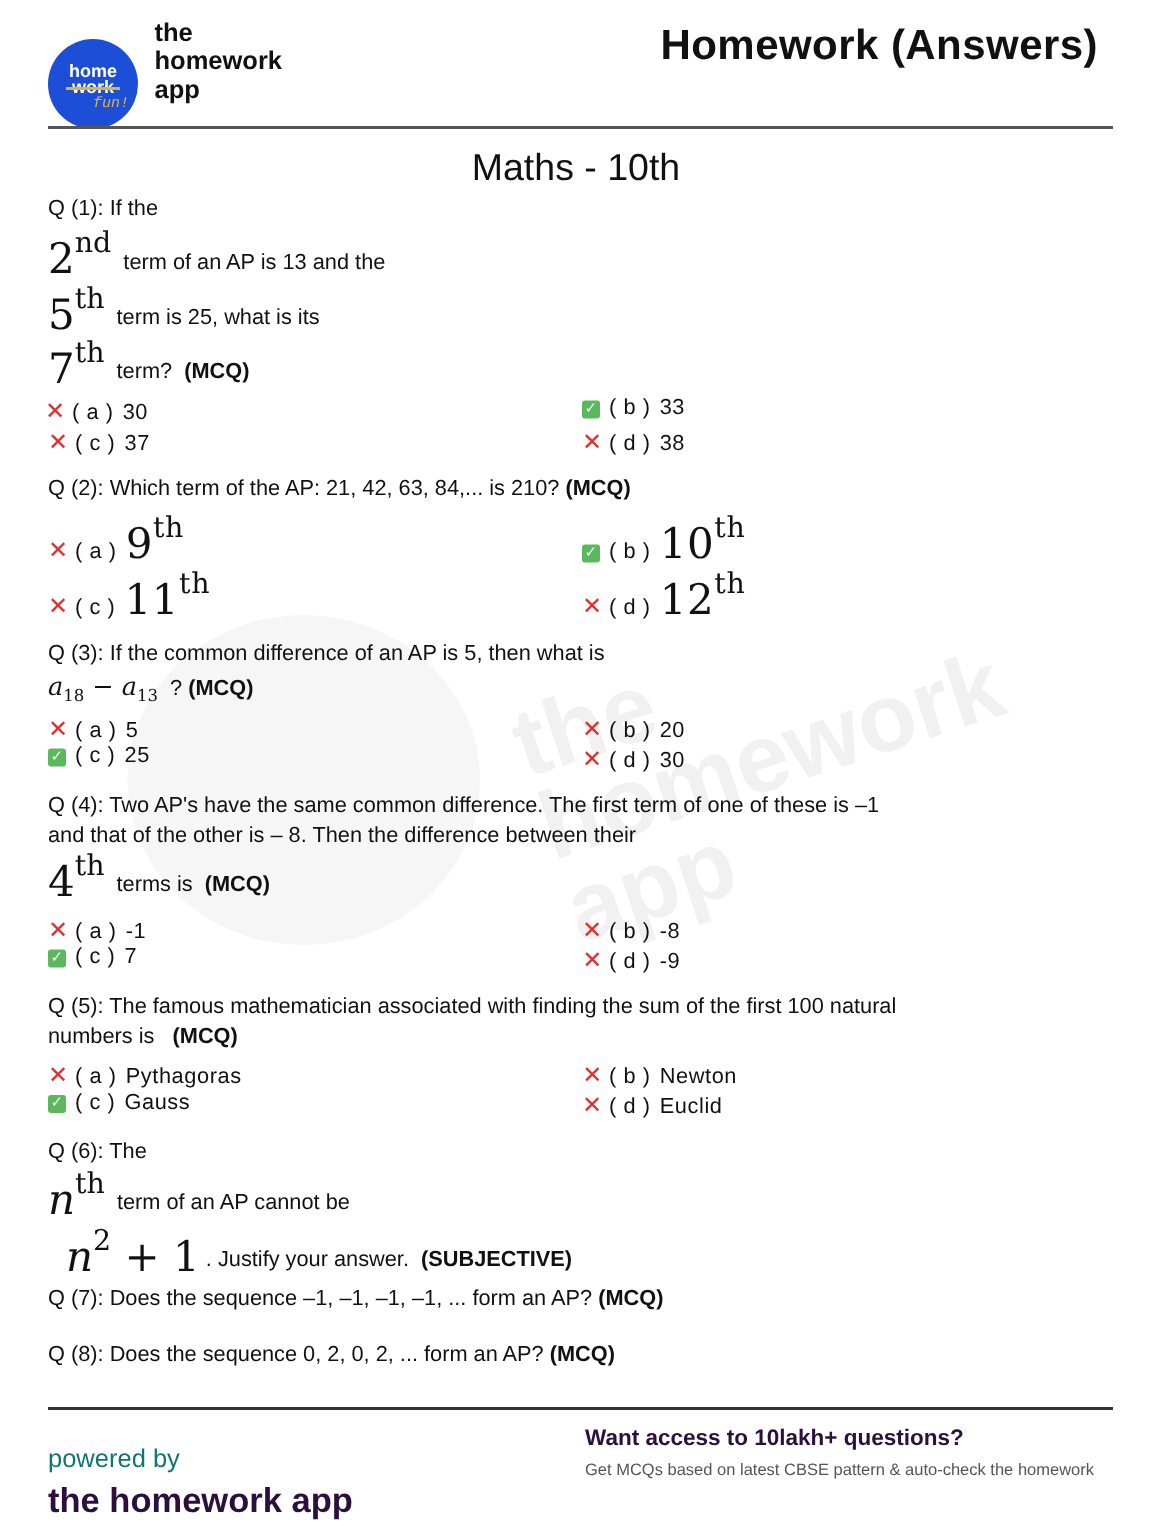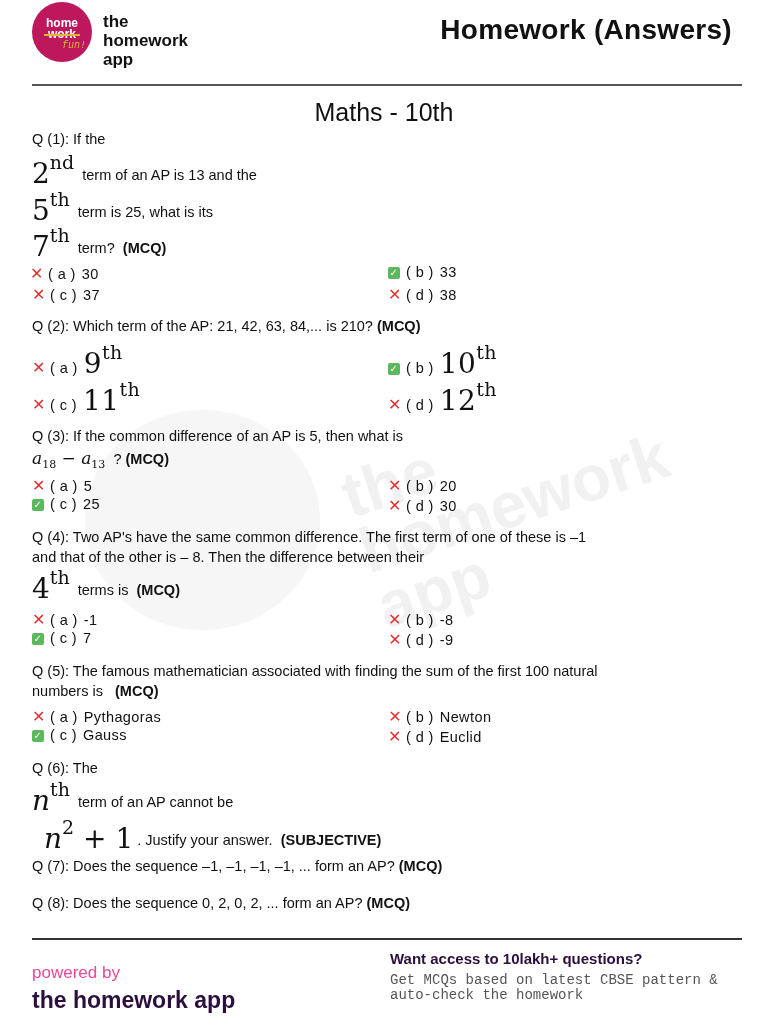--- a/index.html
+++ b/index.html
@@ -1,21 +1,21 @@
 <!DOCTYPE html>
 <html><head>
 <meta charset="utf-8">
 <style>
   * { box-sizing: border-box; margin: 0; padding: 0; }
   html, body { width: 768px; height: 1024px; background: #ffffff; overflow: hidden; }
   body { position: relative; font-family: "Liberation Sans", "DejaVu Sans", sans-serif; color: #111; }
 
   
   .header { position: absolute; left: 0; top: 0; width: 768px; height: 86px; }
-  .logo-circle { position: absolute; left: 32px; top: 2px; width: 60px; height: 60px; border-radius: 50%; background: #be185d; }
+  .logo-circle { position: absolute; left: 32px; top: 26px; width: 60px; height: 60px; border-radius: 50%; background: #1d4ed8; }
   .logo-circle .l1, .logo-circle .l2 { position: absolute; left: 0; width: 60px; text-align: center; color: #fff; font-weight: bold; font-size: 12px; line-height: 12px; }
   .logo-circle .l1 { top: 15px; }
   .logo-circle .l2 { top: 26px; }
   .logo-circle .strike { position: absolute; left: 12px; top: 32px; width: 36px; height: 2px; background: #e0b530; }
   .logo-circle .l3 { position: absolute; left: 30px; top: 38px; color: #e0b530; font-style: italic; font-size: 10px; font-family: Liberation Mono, monospace; }
   .brand { position: absolute; left: 103px; top: 12px; font-weight: bold; font-size: 17px; line-height: 19px; color: #111; }
   .page-title { position: absolute; right: 36px; top: 14px; font-weight: bold; font-size: 28px; color: #111; letter-spacing: 0.3px; }
   .rule-top { position: absolute; left: 32px; top: 84px; width: 710px; height: 2px; background: #555; }
 
   .subject { position: absolute; left: 0; top: 98px; width: 768px; text-align: center; font-size: 25px; color: #111; }
@@ -33,24 +33,24 @@
   .line-text { font-size: 14.5px; vertical-align: 3px; margin-left: 8px; }
 
   .opt { position: absolute; font-size: 14.5px; color: #111; white-space: nowrap; letter-spacing: 0.4px; }
   .opt .mark-x { display: inline-block; width: 14px; color: #e03131; font-weight: bold; font-size: 16px; margin-right: 4px; }
   .opt .mark-ok { display: inline-block; width: 12px; height: 12px; background: #5cb85c; color: #fff; font-size: 10px; line-height: 12px; text-align: center; border-radius: 2px; margin-right: 6px; vertical-align: 1px; }
   .opt .lbl { margin-right: 6px; }
   .opt .math { font-size: 28px; }
 
   
   .rule-bottom { position: absolute; left: 32px; top: 938px; width: 710px; height: 2px; background: #333; }
-  .powered { position: absolute; left: 32px; top: 963px; font-size: 17px; color: #ec4899; }
+  .powered { position: absolute; left: 32px; top: 963px; font-size: 17px; color: #0f766e; }
   .footer-brand { position: absolute; left: 32px; top: 987px; font-size: 23px; font-weight: bold; color: #2b0f3d; }
   .promo-title { position: absolute; left: 390px; top: 950px; font-size: 15px; font-weight: bold; color: #2b0f3d; }
-  .promo-sub { position: absolute; left: 390px; top: 973px; width: 340px; font-size: 14px; line-height: 15px; color: #555; font-family: Liberation Mono, monospace; }
+  .promo-sub { position: absolute; left: 390px; top: 973px; width: 340px; font-size: 11px; line-height: 15px; color: #555; }
 </style>
 </head>
 <body>
 
 <div class="wm-circle"></div>
 <div class="wm-text" style="left:335px; top:470px;">the<br>homework<br>app</div>
 
 <div class="header">
   <div class="logo-circle">
     <span class="l1">home</span>

